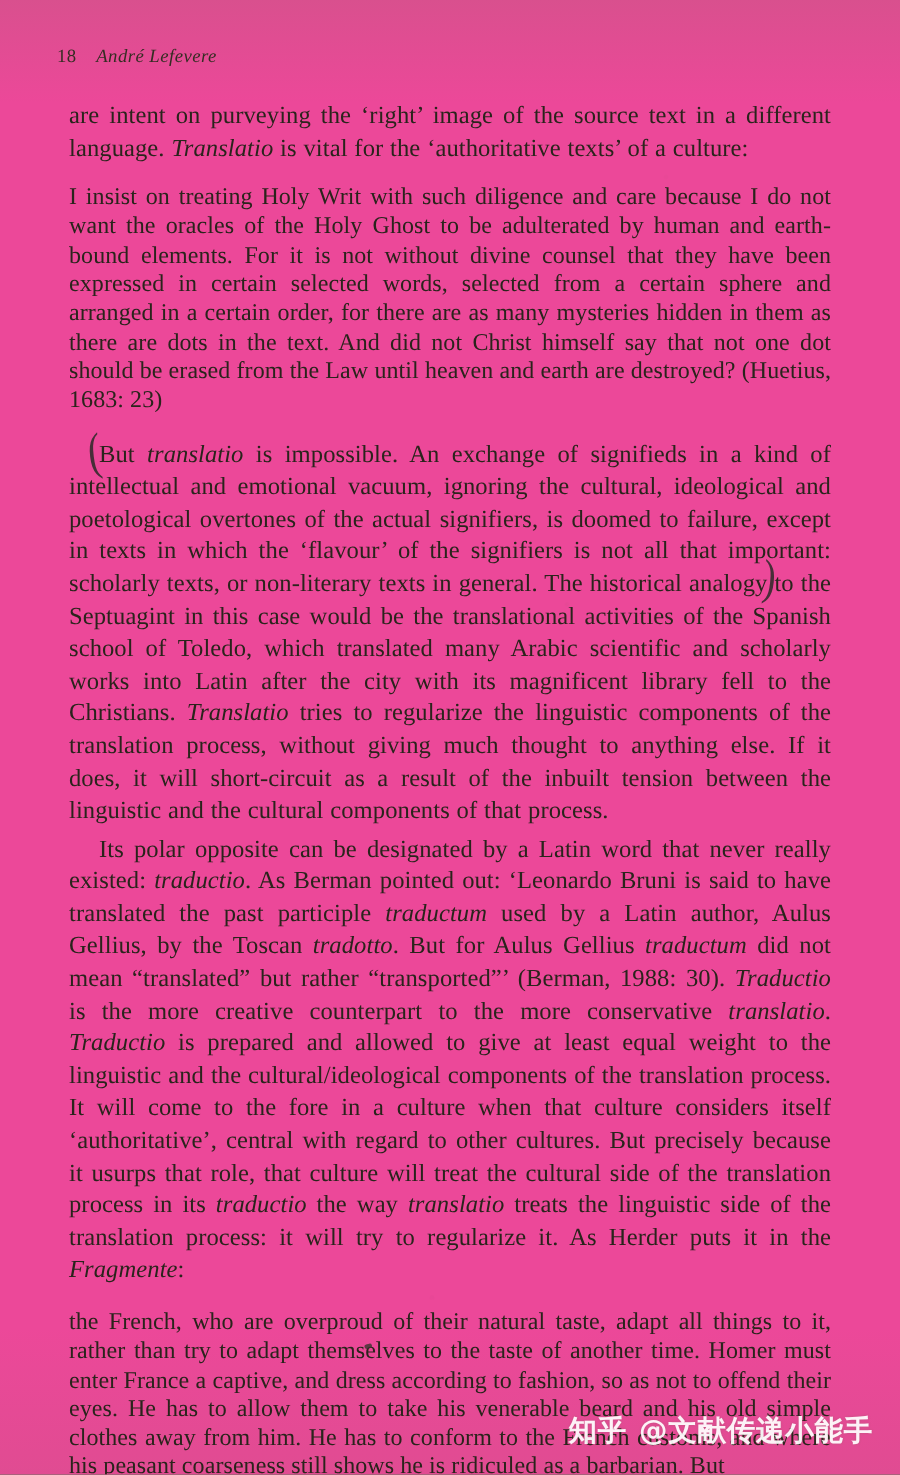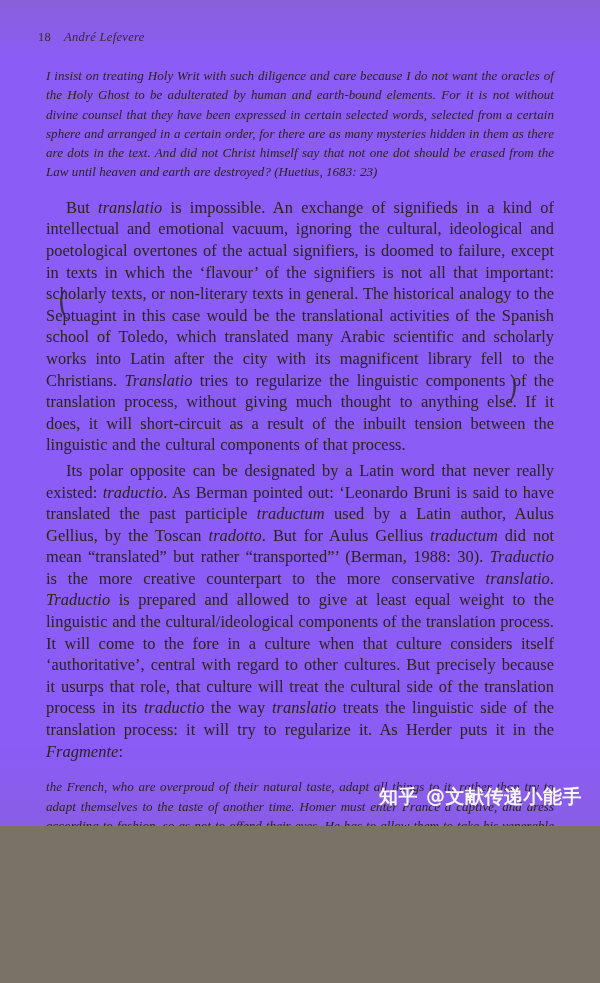--- a/index.html
+++ b/index.html
@@ -3,23 +3,23 @@
 <meta charset="utf-8">
 <style>
   html, body {
     margin: 0;
     padding: 0;
     background: #7a7266;
   }
   #page {
     position: relative;
     width: 600px;
-    height: 826px;
+    height: 983px;
     overflow: hidden;
-    background: #8b5cf6;
+    background: #ec4899;
     font-family: "Liberation Serif", "DejaVu Serif", serif;
     color: #2a241c;
   }
   
   #page::before {
     content: "";
     position: absolute;
     inset: 0;
     background:
       radial-gradient(ellipse 85% 60% at 72% 22%, rgba(255,250,235,0.40) 0%, rgba(255,250,235,0.12) 45%, rgba(255,250,235,0.0) 72%),
@@ -87,24 +87,23 @@
   .body-para {
     font-size: 16.4px;
     line-height: 21.6px;
     letter-spacing: 0.05px;
     word-spacing: 0.4px;
   }
   .body-para.indent {
     text-indent: 20px;
   }
   .quote-para {
-    font-size: 13px;
+    font-size: 16px;
     line-height: 19.3px;
     letter-spacing: 0.05px;
-    font-style: italic;
   }
   .sp-after-short { margin-bottom: 4px; }
   .sp-after-med { margin-bottom: 13px; }
   .sp-after-quote { margin-bottom: 15px; }
   i, em { font-style: italic; }
 
   
   .pen {
     position: absolute;
     color: #2c2a28;
@@ -181,20 +180,21 @@
   <div class="speckle"></div>
 
   <div class="layer">
 
     <div class="running-head">
       <span class="folio">18</span><span class="author">André Lefevere</span>
     </div>
 
     <div class="textblock">
 
+      <p class="body-para sp-after-med">are intent on purveying the ‘right’ image of the source text in a different language. <i>Translatio</i> is vital for the ‘authoritative texts’ of a culture:</p>
 
       <p class="quote-para sp-after-quote">I insist on treating Holy Writ with such diligence and care because I do not want the oracles of the Holy Ghost to be adulterated by human and earth-bound elements. For it is not without divine counsel that they have been expressed in certain selected words, selected from a certain sphere and arranged in a certain order, for there are as many mysteries hidden in them as there are dots in the text. And did not Christ himself say that not one dot should be erased from the Law until heaven and earth are destroyed? (Huetius, 1683: 23)</p>
 
       <p class="body-para indent sp-after-short">But <i>translatio</i> is impossible. An exchange of signifieds in a kind of intellectual and emotional vacuum, ignoring the cultural, ideological and poetological overtones of the actual signifiers, is doomed to failure, except in texts in which the ‘flavour’ of the signifiers is not all that important: scholarly texts, or non-literary texts in general. The historical analogy to the Septuagint in this case would be the translational activities of the Spanish school of Toledo, which translated many Arabic scientific and scholarly works into Latin after the city with its magnificent library fell to the Christians. <i>Translatio</i> tries to regularize the linguistic components of the translation process, without giving much thought to anything else. If it does, it will short-circuit as a result of the inbuilt tension between the linguistic and the cultural components of that process.</p>
 
       <p class="body-para indent sp-after-quote">Its polar opposite can be designated by a Latin word that never really existed: <i>traductio</i>. As Berman pointed out: ‘Leonardo Bruni is said to have translated the past participle <i>traductum</i> used by a Latin author, Aulus Gellius, by the Toscan <i>tradotto</i>. But for Aulus Gellius <i>traductum</i> did not mean “translated” but rather “transported”’ (Berman, 1988: 30). <i>Traductio</i> is the more creative counterpart to the more conservative <i>translatio</i>. <i>Traductio</i> is prepared and allowed to give at least equal weight to the linguistic and the cultural/ideological components of the translation process. It will come to the fore in a culture when that culture considers itself ‘authoritative’, central with regard to other cultures. But precisely because it usurps that role, that culture will treat the cultural side of the translation process in its <i>traductio</i> the way <i>translatio</i> treats the linguistic side of the translation process: it will try to regularize it. As Herder puts it in the <i>Fragmente</i>:</p>
 
       <p class="quote-para">the French, who are overproud of their natural taste, adapt all things to it, rather than try to adapt themselves to the taste of another time. Homer must enter France a captive, and dress according to fashion, so as not to offend their eyes. He has to allow them to take his venerable beard and his old simple clothes away from him. He has to conform to the French customs, and where his peasant coarseness still shows he is ridiculed as a barbarian. But</p>
 
     </div>

